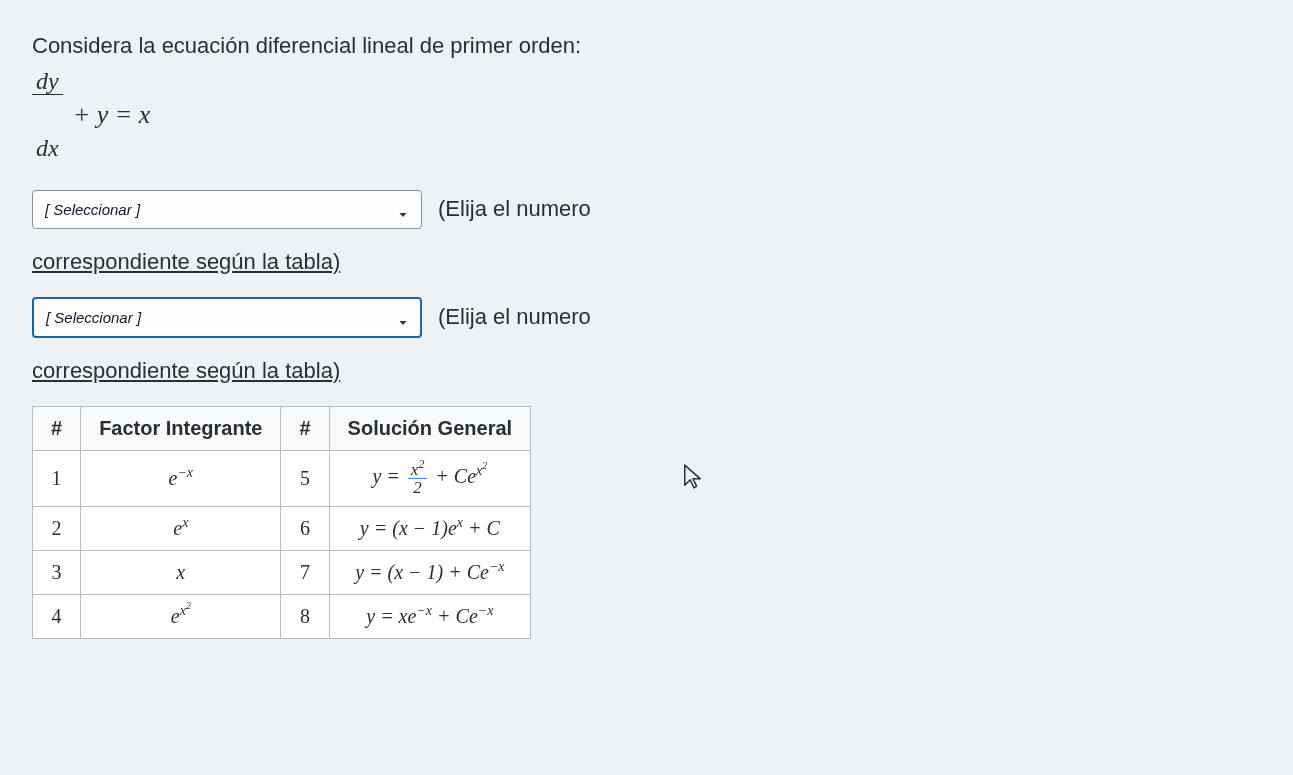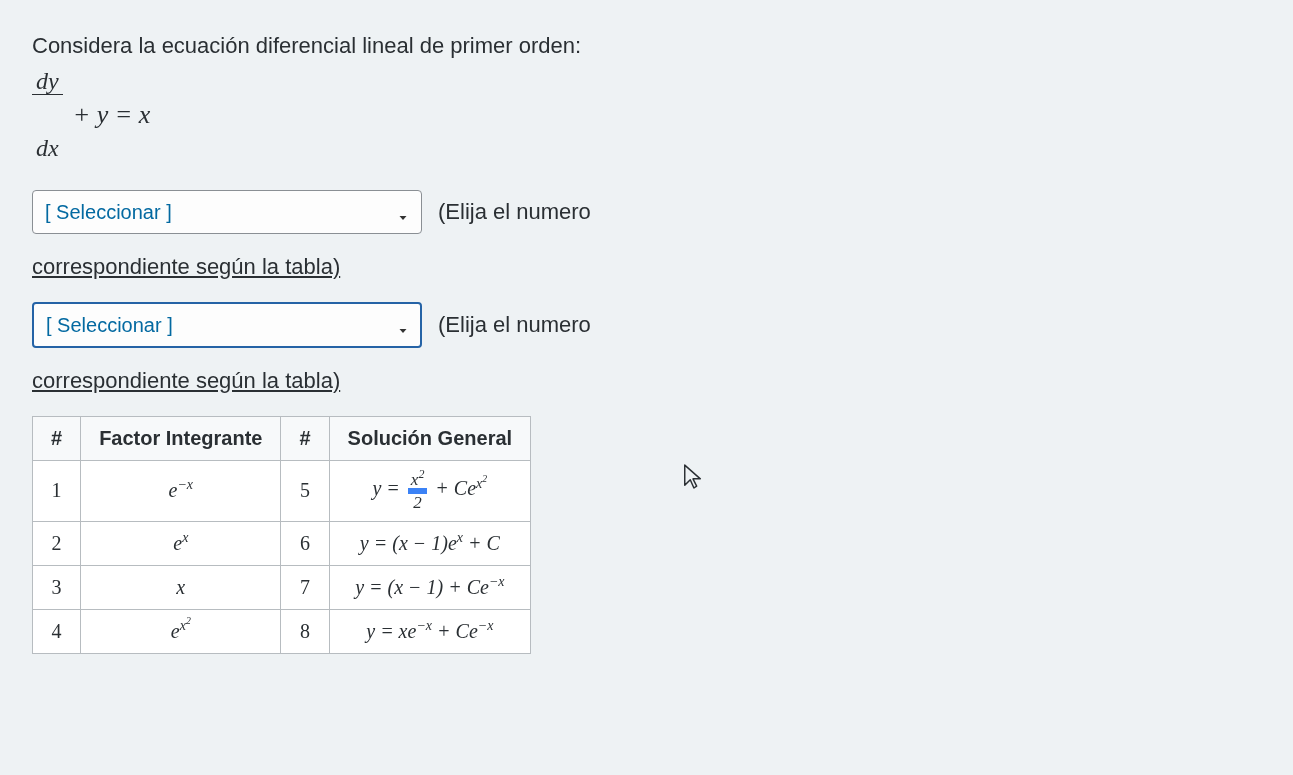--- a/index.html
+++ b/index.html
@@ -43,28 +43,29 @@
       margin-bottom: 20px;
     }
     .select-wrap {
       position: relative;
       display: inline-flex;
       align-items: center;
     }
     .dropdown {
       appearance: none;
       -webkit-appearance: none;
-      font-size: 20px;
-      color: #0369a1;
+      font-size: 15px;
+      color: #0f172a;
       padding: 10px 40px 10px 12px;
       background: #fdfdfd;
       border: 1px solid #8a8f94;
       border-radius: 4px;
       min-width: 390px;
       cursor: pointer;
+      font-style: italic;
     }
     .dropdown.active {
       border: 2px solid #2563a6;
       outline: none;
     }
     .chevron {
       position: absolute;
       right: 12px;
       pointer-events: none;
       width: 14px;
@@ -97,21 +98,21 @@
     sup { font-size: 0.7em; line-height: 0; vertical-align: super; }
     .tfrac {
       display: inline-flex;
       flex-direction: column;
       align-items: center;
       vertical-align: middle;
       font-size: 0.85em;
       line-height: 1;
       margin: 0 3px;
     }
-    .tfrac .tn { border-bottom: 6px solid #3b82f6; padding: 0 3px; text-align: center; }
+    .tfrac .tn { border-bottom: 1px solid #3b82f6; padding: 0 3px; text-align: center; }
     .tfrac .td { padding: 0 3px; }
     .cursor-arrow {
       position: absolute;
       left: 650px;
       top: 435px;
       pointer-events: none;
     }
     .cursor-arrow svg { width: 22px; height: 28px; }
     .page { position: relative; }
   </style>

